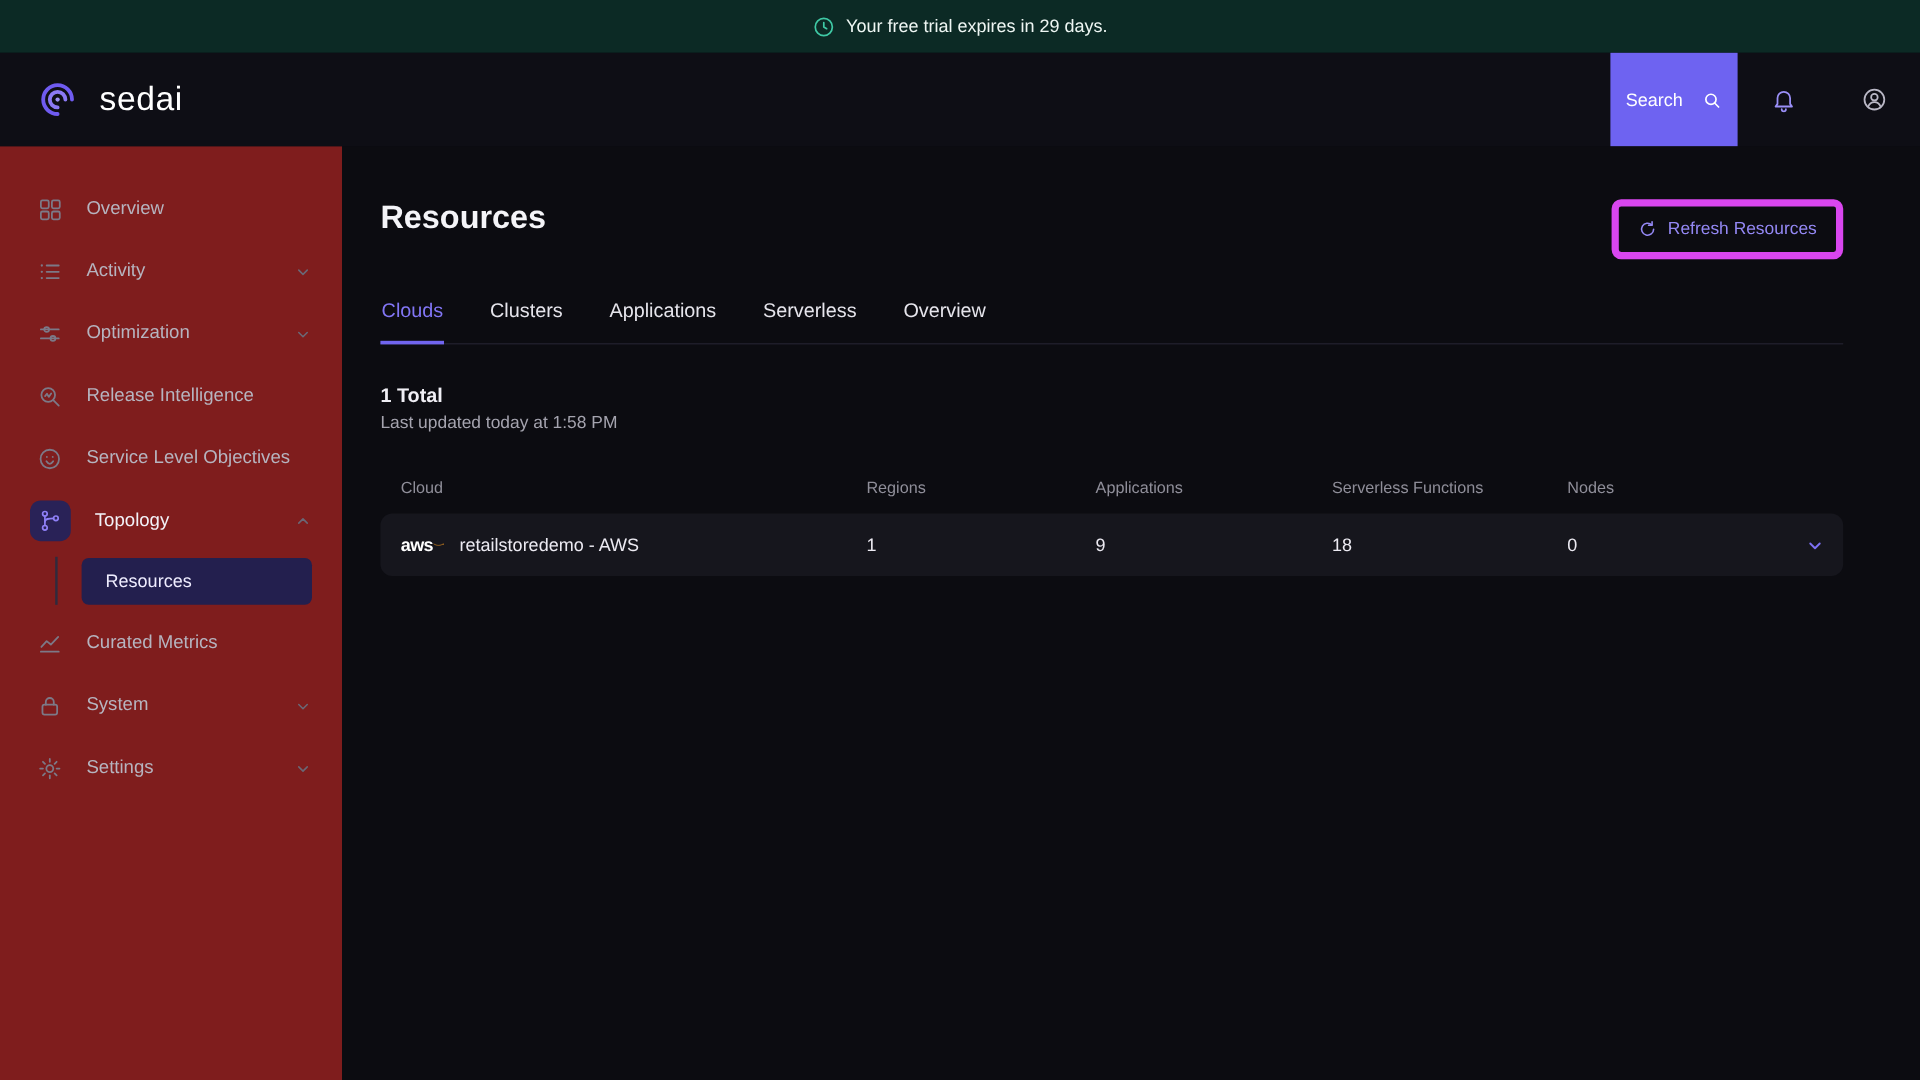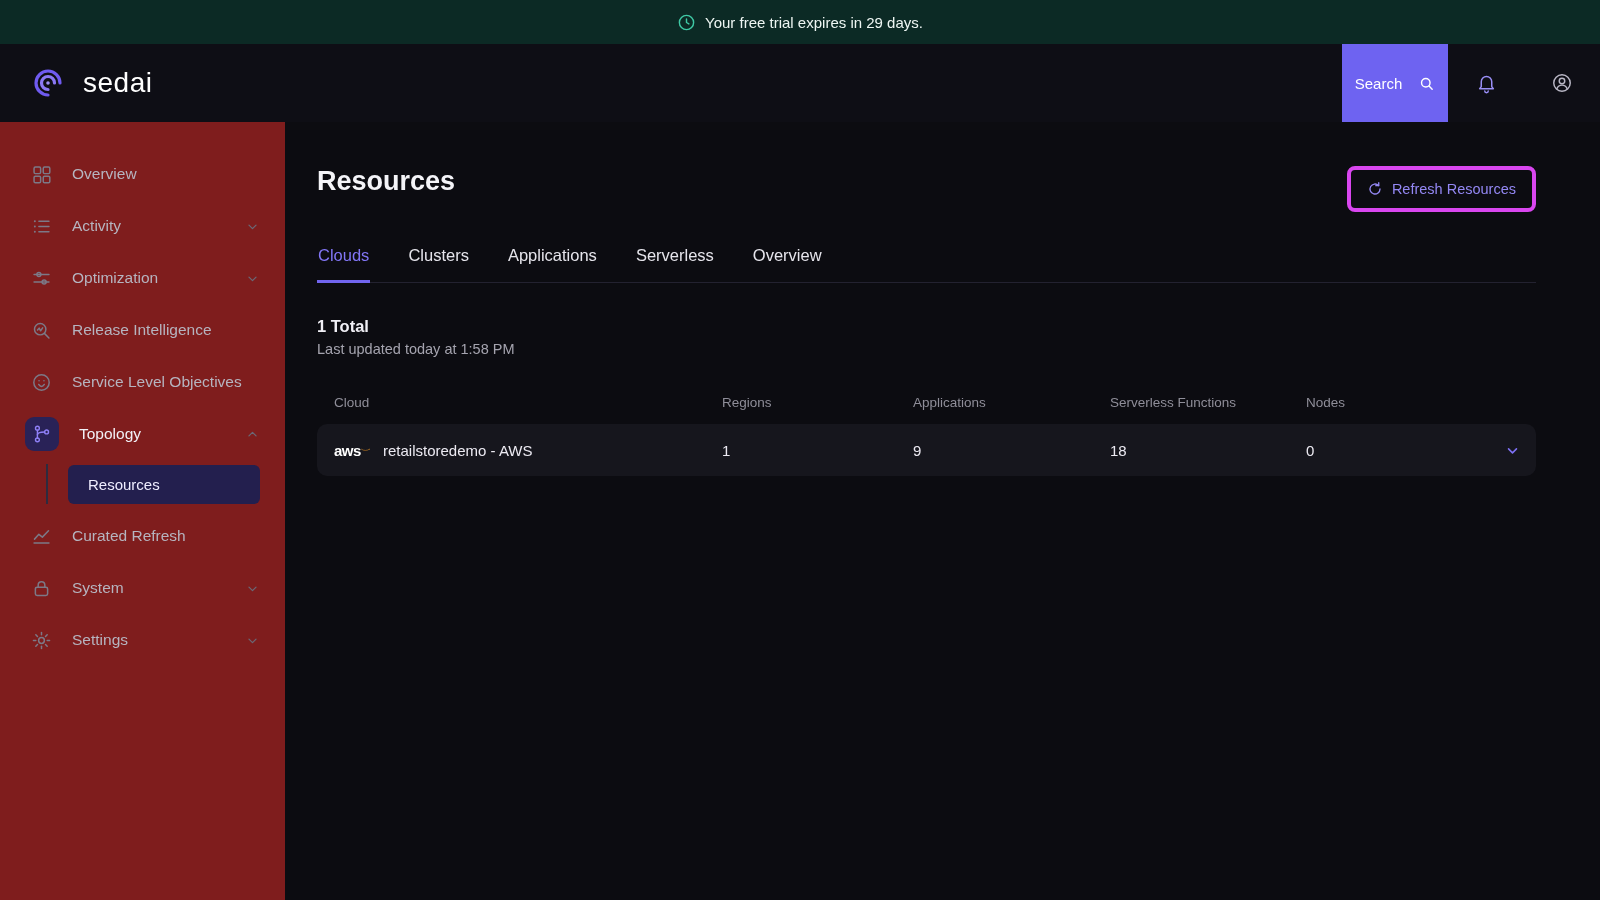--- a/index.html
+++ b/index.html
@@ -63,21 +63,21 @@
     margin-left: 20px; background: #231f4e; border-radius: 6px;
     padding: 11px 20px; font-size: 15px; color: #efedff; width: 192px; cursor: pointer;
   }
 
   
   .main { flex: 1; padding: 44px 64px 0 32px; background: #0c0c11; }
   .main-top { display: flex; align-items: flex-start; justify-content: space-between; }
   .page-title { font-size: 27px; font-weight: 700; color: #f4f4f8; }
   .refresh-btn {
     display: flex; align-items: center; gap: 9px;
-    background: transparent; border: 4px solid #d946ef; color: #9488f4;
+    background: transparent; border: 6px solid #d946ef; color: #9488f4;
     border-radius: 8px; padding: 11px 16px; font-size: 14.5px; font-family: inherit; cursor: pointer;
   }
 
   .tabs { display: flex; gap: 37px; margin-top: 34px; border-bottom: 1px solid #232230; }
   .tab {
     padding: 0 1px 15px; font-size: 16.5px; color: #e6e5ec; cursor: pointer;
     border-bottom: 3px solid transparent; margin-bottom: -1px;
   }
   .tab.active { color: #8276f5; border-bottom-color: #7165ef; font-weight: 500; }
 
@@ -252,21 +252,21 @@
       <div class="sub-pill">Resources</div>
     </div>
 
     <div class="side-item">
       <span class="s-icon">
         <svg width="21" height="21" viewBox="0 0 24 24" fill="none" stroke="currentColor" stroke-width="1.7" stroke-linecap="round" stroke-linejoin="round">
           <path d="M3.5 19.5h17"></path>
             <polyline points="4 15 9 9.5 13 12.7 20 5.5"></polyline>
         </svg>
       </span>
-      <span class="s-label">Curated Refresh</span>
+      <span class="s-label">Curated Metrics</span>
     </div>
 
     <div class="side-item">
       <span class="s-icon">
         <svg width="21" height="21" viewBox="0 0 24 24" fill="none" stroke="currentColor" stroke-width="1.7" stroke-linecap="round" stroke-linejoin="round">
           <rect x="5" y="10.5" width="14" height="9.5" rx="2"></rect>
             <path d="M8.2 10.5V8a3.8 3.8 0 0 1 7.6 0v2.5"></path>
         </svg>
       </span>
       <span class="s-label">System</span>

